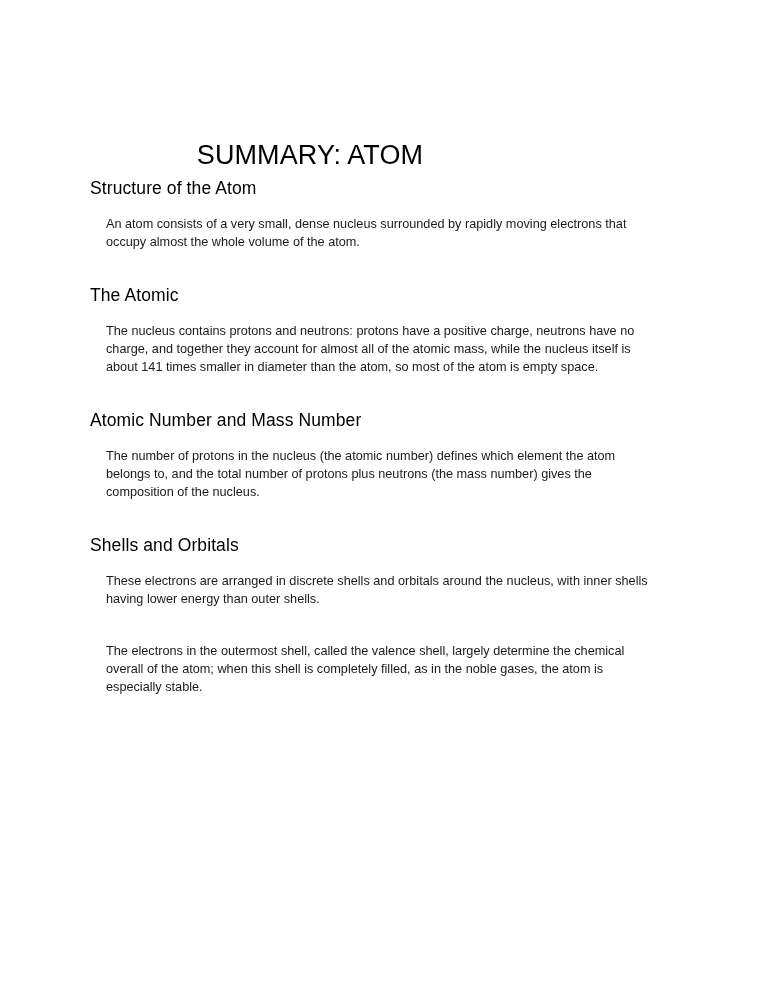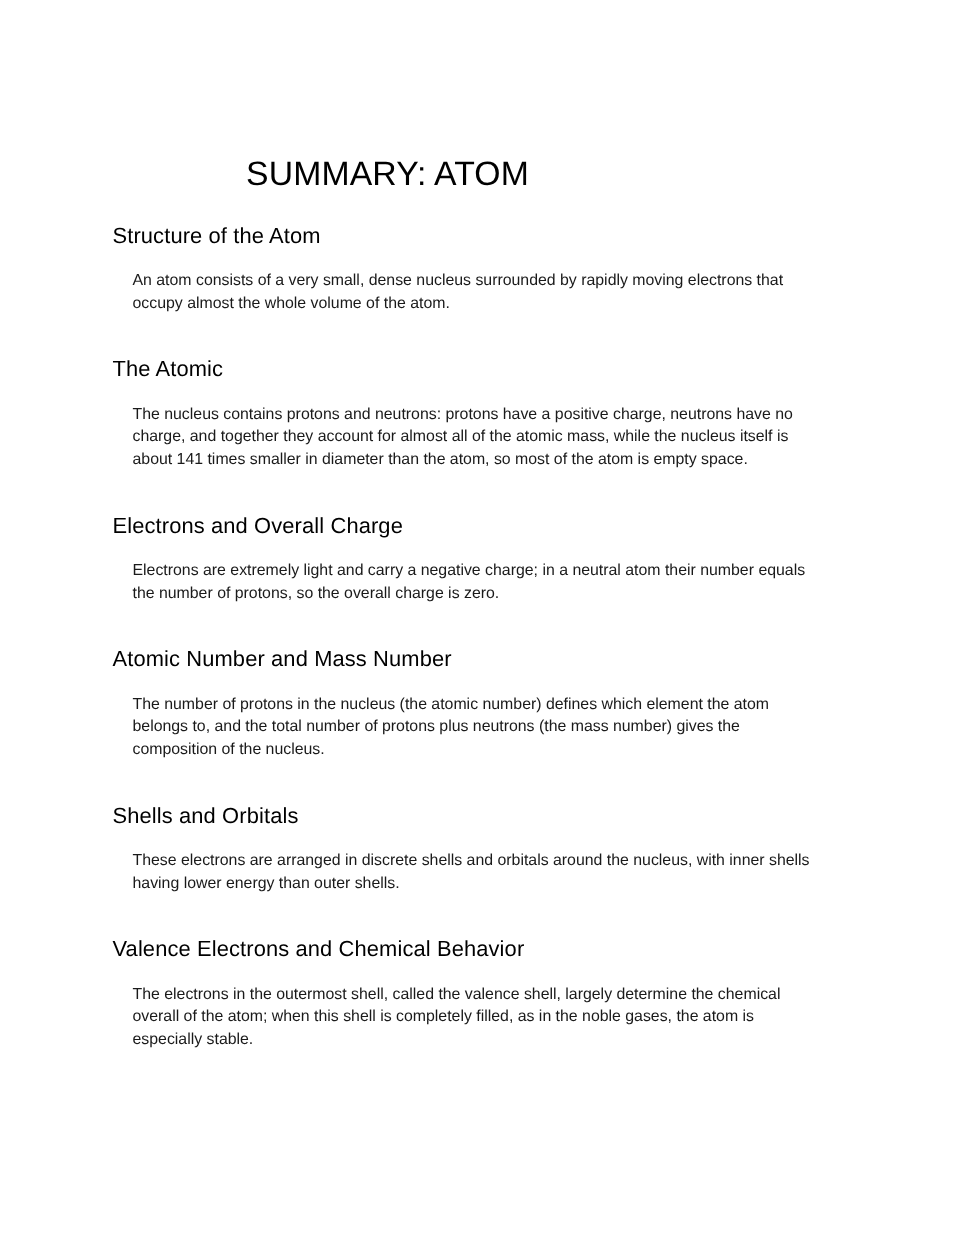--- a/index.html
+++ b/index.html
@@ -11,21 +11,21 @@
     position: relative;
     width: 768px;
     height: 994px;
     background: #ffffff;
     overflow: hidden;
     font-family: "Liberation Sans", sans-serif;
     -webkit-font-smoothing: antialiased;
   }
   .doc-title {
     position: absolute;
-    top: 104px;
+    top: 120px;
     left: 0;
     width: 620px;
     text-align: center;
     font-size: 27px;
     font-weight: 400;
     line-height: 34px;
     color: #000000;
     letter-spacing: 0.1px;
   }
   .content {
@@ -69,34 +69,29 @@
     <section class="section">
       <h2 class="section-heading">Structure of the Atom</h2>
       <p class="section-body">An atom consists of a very small, dense nucleus surrounded by rapidly moving electrons that occupy almost the whole volume of the atom.</p>
     </section>
 
     <section class="section">
       <h2 class="section-heading">The Atomic</h2>
       <p class="section-body">The nucleus contains protons and neutrons: protons have a positive charge, neutrons have no charge, and together they account for almost all of the atomic mass, while the nucleus itself is about 141 times smaller in diameter than the atom, so most of the atom is empty space.</p>
     </section>
 
-    <section class="section">
-      <h2 class="section-heading">Electrons and Overall Charge</h2>
-      <p class="section-body">Electrons are extremely light and carry a negative charge; in a neutral atom their number equals the number of protons, so the overall charge is zero.</p>
-    </section>
 
     <section class="section">
       <h2 class="section-heading">Atomic Number and Mass Number</h2>
       <p class="section-body">The number of protons in the nucleus (the atomic number) defines which element the atom belongs to, and the total number of protons plus neutrons (the mass number) gives the composition of the nucleus.</p>
     </section>
 
     <section class="section">
       <h2 class="section-heading">Shells and Orbitals</h2>
       <p class="section-body">These electrons are arranged in discrete shells and orbitals around the nucleus, with inner shells having lower energy than outer shells.</p>
     </section>
 
     <section class="section">
-      <h2 class="section-heading">Valence Electrons and Chemical Behavior</h2>
       <p class="section-body">The electrons in the outermost shell, called the valence shell, largely determine the chemical overall of the atom; when this shell is completely filled, as in the noble gases, the atom is especially stable.</p>
     </section>
 
   </div>
 </div>
 
 </body></html>

